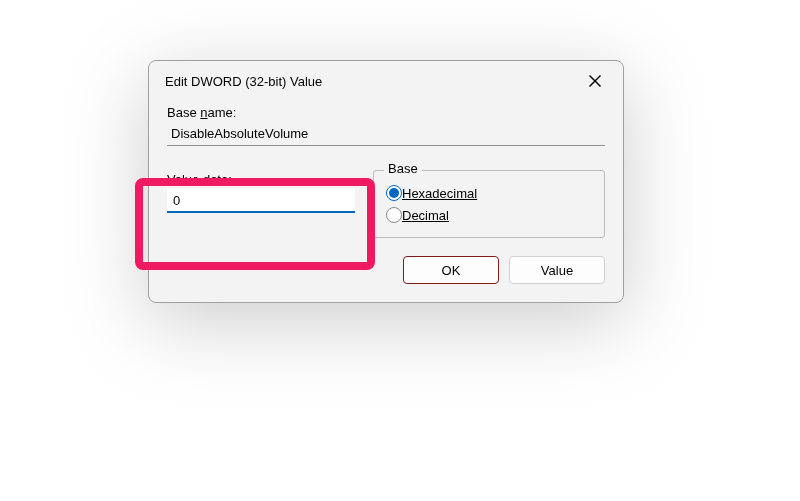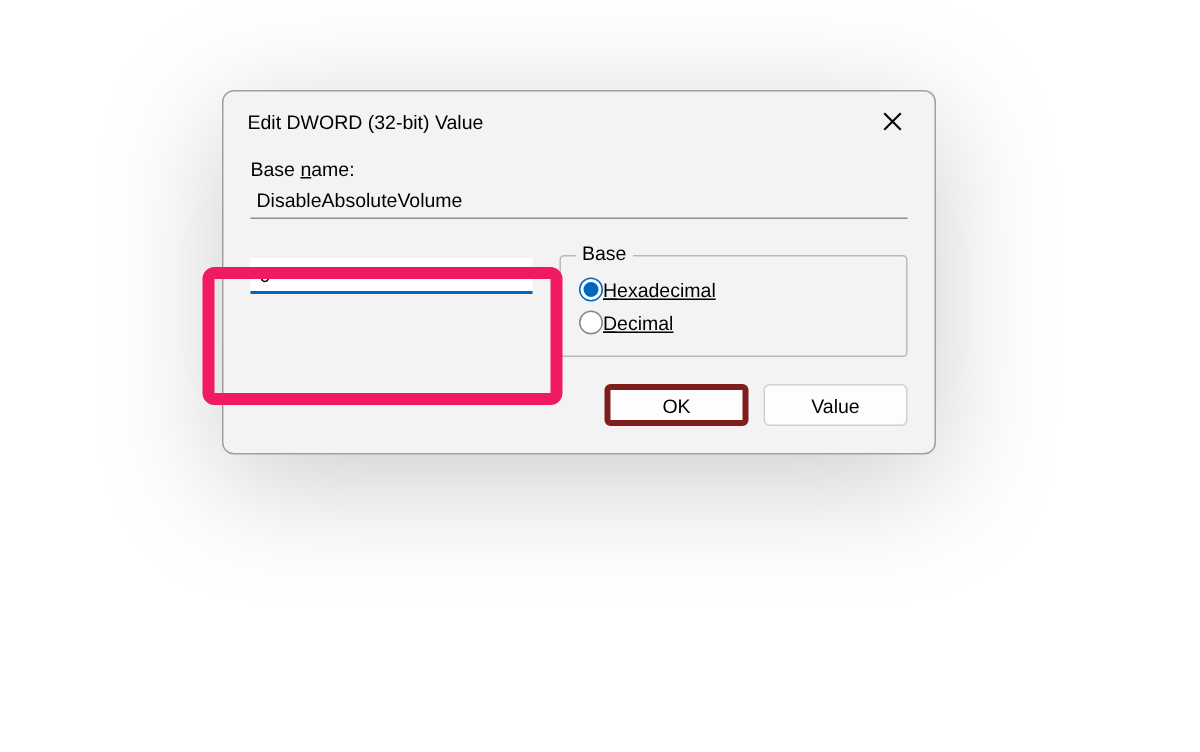--- a/index.html
+++ b/index.html
@@ -135,21 +135,21 @@
       border-radius: 4px;
       font-size: 13px;
       display: flex;
       align-items: center;
       justify-content: center;
       background: #fdfdfd;
       border: 1px solid #d0d0d0;
       cursor: default;
     }
     .btn.primary {
-      border: 4px solid #7f1d1d;
+      border: 1px solid #7f1d1d;
       text-align: center;
     }
     .highlight-box {
       position: absolute;
       border: 8px solid #ef1a62;
       border-radius: 8px;
       pointer-events: none;
     }
   </style>
 </head>
@@ -169,20 +169,23 @@
     </div>
 
     <div class="content">
       <div class="section-label">
         <span>Base </span><span class="u">n</span><span>ame:</span>
       </div>
       <input class="readonly-field" readonly="" value="DisableAbsoluteVolume" style="">
 
       <div class="lower">
         <div class="left-col">
+          <div class="section-label">
+            <span class="u">V</span><span>alue data:</span>
+          </div>
           <input class="value-input" value="0" style="">
         </div>
 
         <div class="right-col">
           <div class="group">
             <div class="group-legend">Base</div>
             <div class="radio-row">
               <span class="radio checked"></span>
               <span><span class="u">H</span><span>exadecimal</span></span>
             </div>

